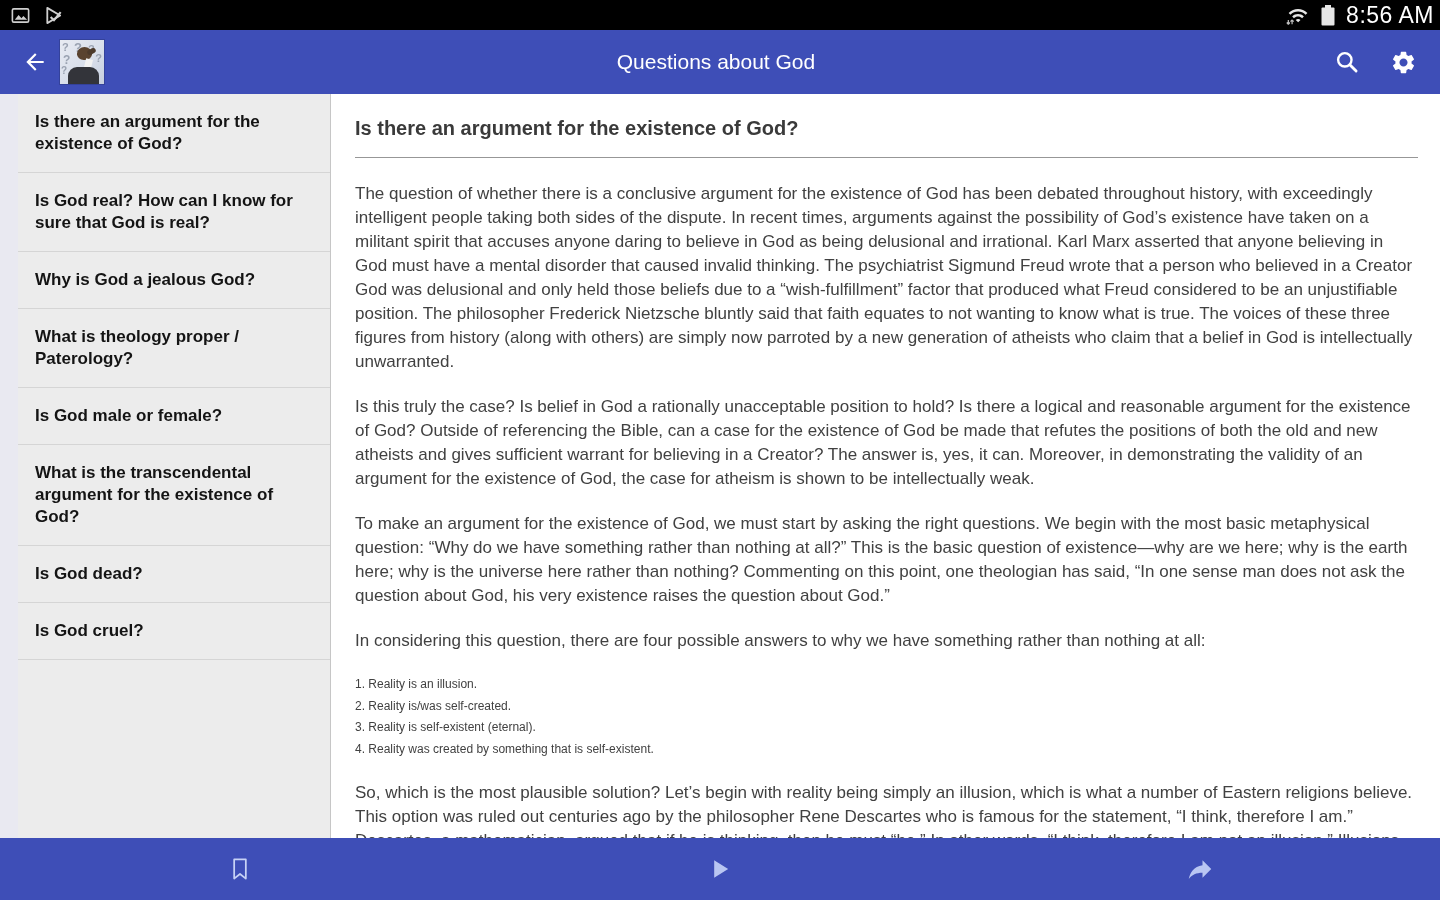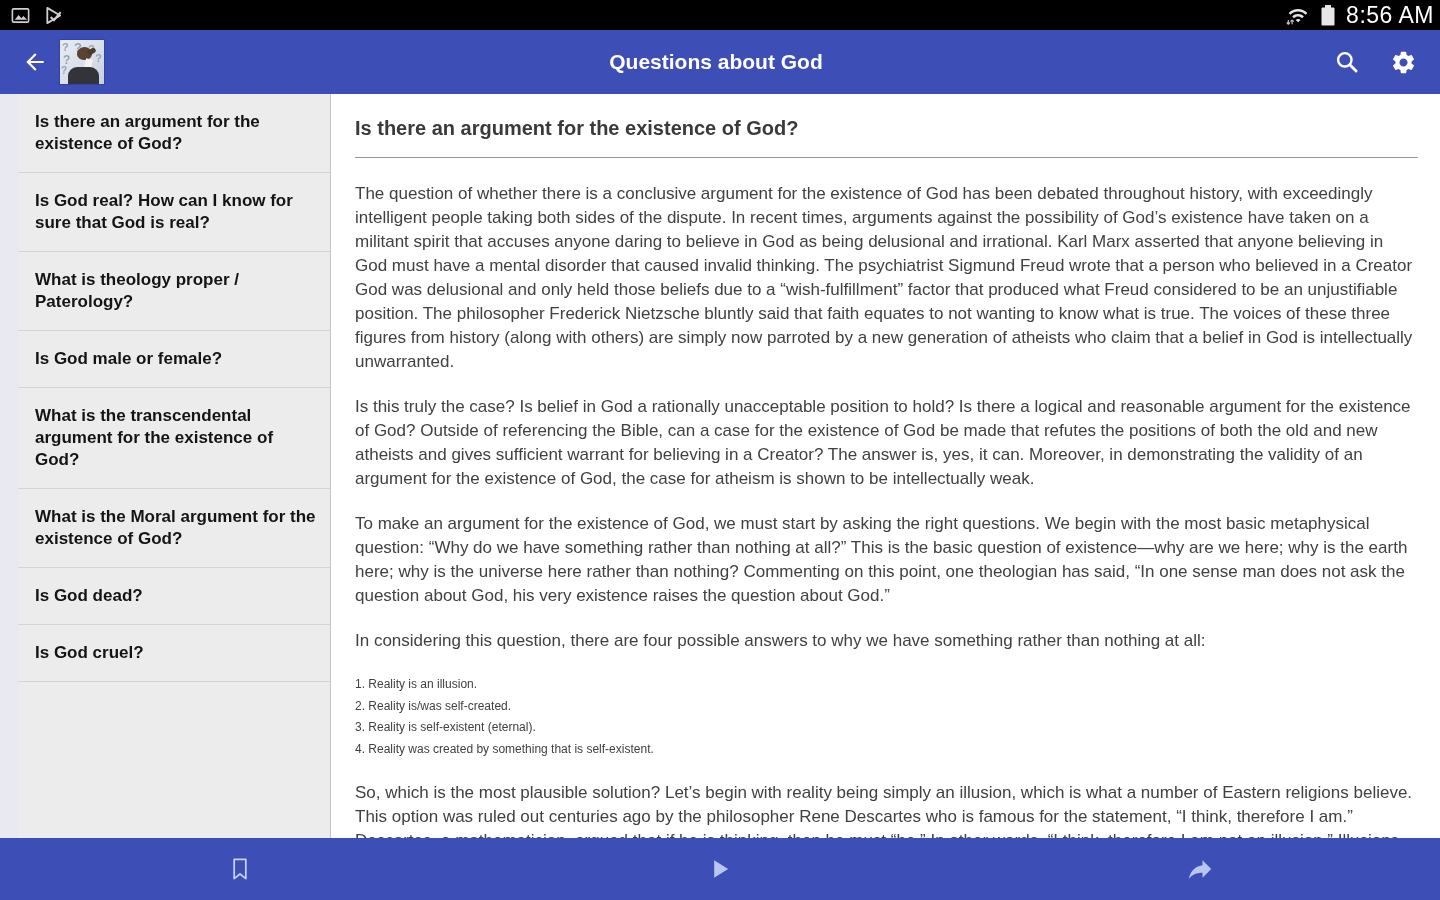--- a/index.html
+++ b/index.html
@@ -16,21 +16,21 @@
   .screen{width:1440px;height:900px;display:flex;flex-direction:column;background:#fff;}
 
   
   .status-bar{height:30px;background:var(--status_bar);display:flex;align-items:center;justify-content:space-between;padding:0 6px 0 10px;flex:0 0 auto;}
   .status-left{display:flex;align-items:center;gap:12px;}
   .status-right{display:flex;align-items:center;gap:7px;}
   .status-time{color:#fff;font-size:23px;font-weight:400;letter-spacing:0.5px;}
 
   
   .app-bar{height:64px;background:var(--accent);display:flex;align-items:center;padding:0 18px;position:relative;flex:0 0 auto;}
-  .app-bar-title{position:absolute;left:0;right:8px;text-align:center;color:#fff;font-size:21px;font-weight:700;pointer-events:none;}
+  .app-bar-title{position:absolute;left:0;right:8px;text-align:center;color:#fff;font-size:21px;font-weight:400;pointer-events:none;}
   .back-btn{width:34px;height:34px;display:flex;align-items:center;justify-content:center;cursor:pointer;}
   .app-thumb{width:44px;height:44px;margin-left:8px;position:relative;overflow:hidden;background:linear-gradient(135deg,#e8ebf2 0%,#d9dfeb 55%,#c7cfdf 100%);box-shadow:0 0 0 1px rgba(0,0,0,.15);}
   .app-thumb .qm{position:absolute;color:#9aa2b1;font-weight:700;line-height:1;}
   .app-thumb .head{position:absolute;top:7px;left:17px;width:15px;height:13px;border-radius:50% 50% 45% 45%;background:#5a4330;}
   .app-thumb .arm{position:absolute;top:9px;left:27px;width:9px;height:5px;border-radius:3px;background:#4c3a2c;transform:rotate(-30deg);}
   .app-thumb .paper{position:absolute;top:19px;left:25px;width:7px;height:9px;background:#f2f2f2;transform:rotate(14deg);}
   .app-thumb .body{position:absolute;bottom:0;left:8px;width:31px;height:17px;border-radius:9px 9px 0 0;background:#33343a;}
   .app-actions{margin-left:auto;display:flex;align-items:center;gap:22px;padding-right:2px;}
   .icon-btn{width:34px;height:34px;display:flex;align-items:center;justify-content:center;cursor:pointer;}
 
@@ -121,30 +121,30 @@
 
     <div class="sidebar">
       <div class="sidebar-inner">
         <div class="side-item">
             <span>Is there an argument for the existence of God?</span>
           </div>
         <div class="side-item">
             <span>Is God real? How can I know for sure that God is real?</span>
           </div>
         <div class="side-item">
+            <span>Why is God a jealous God?</span>
+          </div>
+        <div class="side-item">
             <span>What is theology proper / Paterology?</span>
           </div>
         <div class="side-item">
             <span>Is God male or female?</span>
           </div>
         <div class="side-item">
             <span>What is the transcendental argument for the existence of God?</span>
-          </div>
-        <div class="side-item">
-            <span>What is the Moral argument for the existence of God?</span>
           </div>
         <div class="side-item">
             <span>Is God dead?</span>
           </div>
         <div class="side-item">
             <span>Is God cruel?</span>
           </div>
       </div>
     </div>
 

